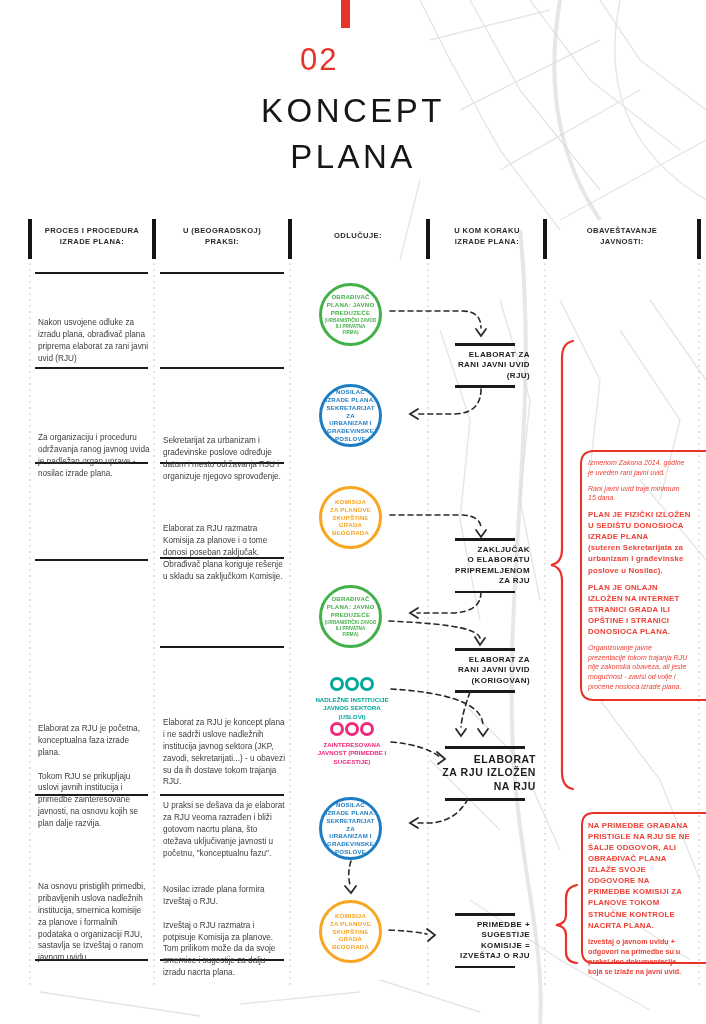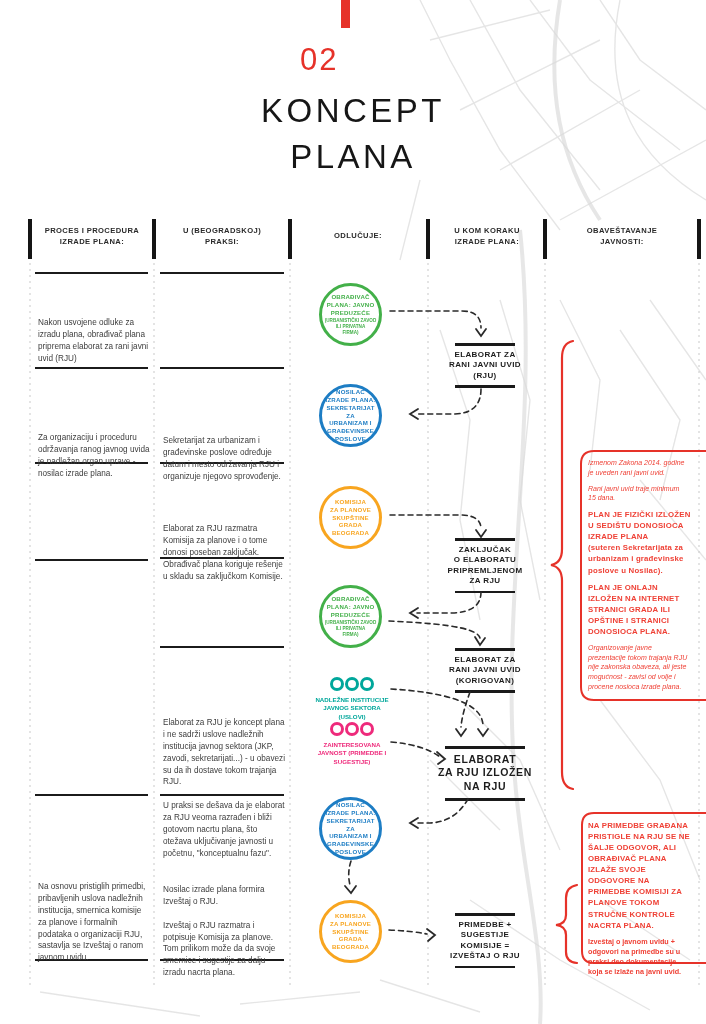--- a/index.html
+++ b/index.html
@@ -33,21 +33,21 @@
   .blue{border-color:#1d7dc4;color:#1d7dc4;}
   .orange{border-color:#f8a51f;color:#f8a51f;}
   .trio{position:absolute;display:flex;gap:1px;z-index:2;}
   .dot{width:8px;height:8px;border-radius:50%;background:#fff;border:3px solid #000;}
   .dot.teal{border-color:#00a79b;}
   .dot.pink{border-color:#ee2a7b;}
   .trio-label{position:absolute;text-align:center;font-size:6.2px;font-weight:bold;
        line-height:1.35;white-space:pre-line;z-index:2;}
   .teal-text{color:#00a79b;} .pink-text{color:#ee2a7b;}
   
-  .step{position:absolute;text-align:center;z-index:2;}
+  .step{position:absolute;text-align:right;z-index:2;}
   .step .bar{height:2.5px;background:#1a1a1a;margin:0 auto;}
   .step .step-label{font-size:8px;font-weight:bold;color:#1c1c1c;letter-spacing:.4px;
        line-height:1.32;margin:4px 0;white-space:pre-line;}
   .step.big .step-label{font-size:10.5px;letter-spacing:.6px;}
   
   .notice{position:absolute;color:#ef4136;z-index:2;}
   .notice p{margin:0 0 6px 0;white-space:pre-line;}
   .n-italic{font-style:italic;font-size:7px;line-height:1.4;}
   .n-bold{font-weight:bold;font-size:7.8px;line-height:1.42;letter-spacing:.2px;}
   .n-reg{font-weight:bold;font-size:7.2px;line-height:1.4;}
@@ -120,20 +120,23 @@
 JAVNOSTI:</div>
 
   <div class="hline" style="left:35px;top:272px;width:113px"></div>
   <div class="hline" style="left:35px;top:367px;width:113px"></div>
   <div class="hline" style="left:35px;top:462px;width:113px"></div>
   <div class="hline" style="left:35px;top:559px;width:113px"></div>
   <div class="hline" style="left:35px;top:794px;width:113px"></div>
   <div class="hline" style="left:35px;top:959px;width:113px"></div>
   <div class="cell" style="left:38px;top:281px;width:112px">Nakon usvojene odluke za izradu plana, obrađivač plana priprema elaborat za rani javni uvid (RJU)</div>
   <div class="cell" style="left:38px;top:396px;width:112px">Za organizaciju i proceduru održavanja ranog javnog uvida je nadležan organ uprave - nosilac izrade plana.</div>
+  <div class="cell" style="left:38px;top:687px;width:112px">Elaborat za RJU je početna, konceptualna faza izrade plana.
+
+Tokom RJU se prikupljaju uslovi javnih institucija i primedbe zainteresovane javnosti, na osnovu kojih se plan dalje razvija.</div>
   <div class="cell" style="left:38px;top:845px;width:112px">Na osnovu pristiglih primedbi, pribavljenih uslova nadležnih institucija, smernica komisije za planove i formalnih podataka o organizaciji RJU, sastavlja se Izveštaj o ranom javnom uvidu.</div>
 
   <div class="hline" style="left:160px;top:272px;width:124px"></div>
   <div class="hline" style="left:160px;top:367px;width:124px"></div>
   <div class="hline" style="left:160px;top:462px;width:124px"></div>
   <div class="hline" style="left:160px;top:557px;width:124px"></div>
   <div class="hline" style="left:160px;top:646px;width:124px"></div>
   <div class="hline" style="left:160px;top:794px;width:124px"></div>
   <div class="hline" style="left:160px;top:959px;width:124px"></div>
   <div class="cell" style="left:163px;top:487px;width:122px">Elaborat za RJU razmatra Komisija za planove i o tome donosi poseban zaključak. Obrađivač plana koriguje rešenje u skladu sa zaključkom Komisije.</div>

